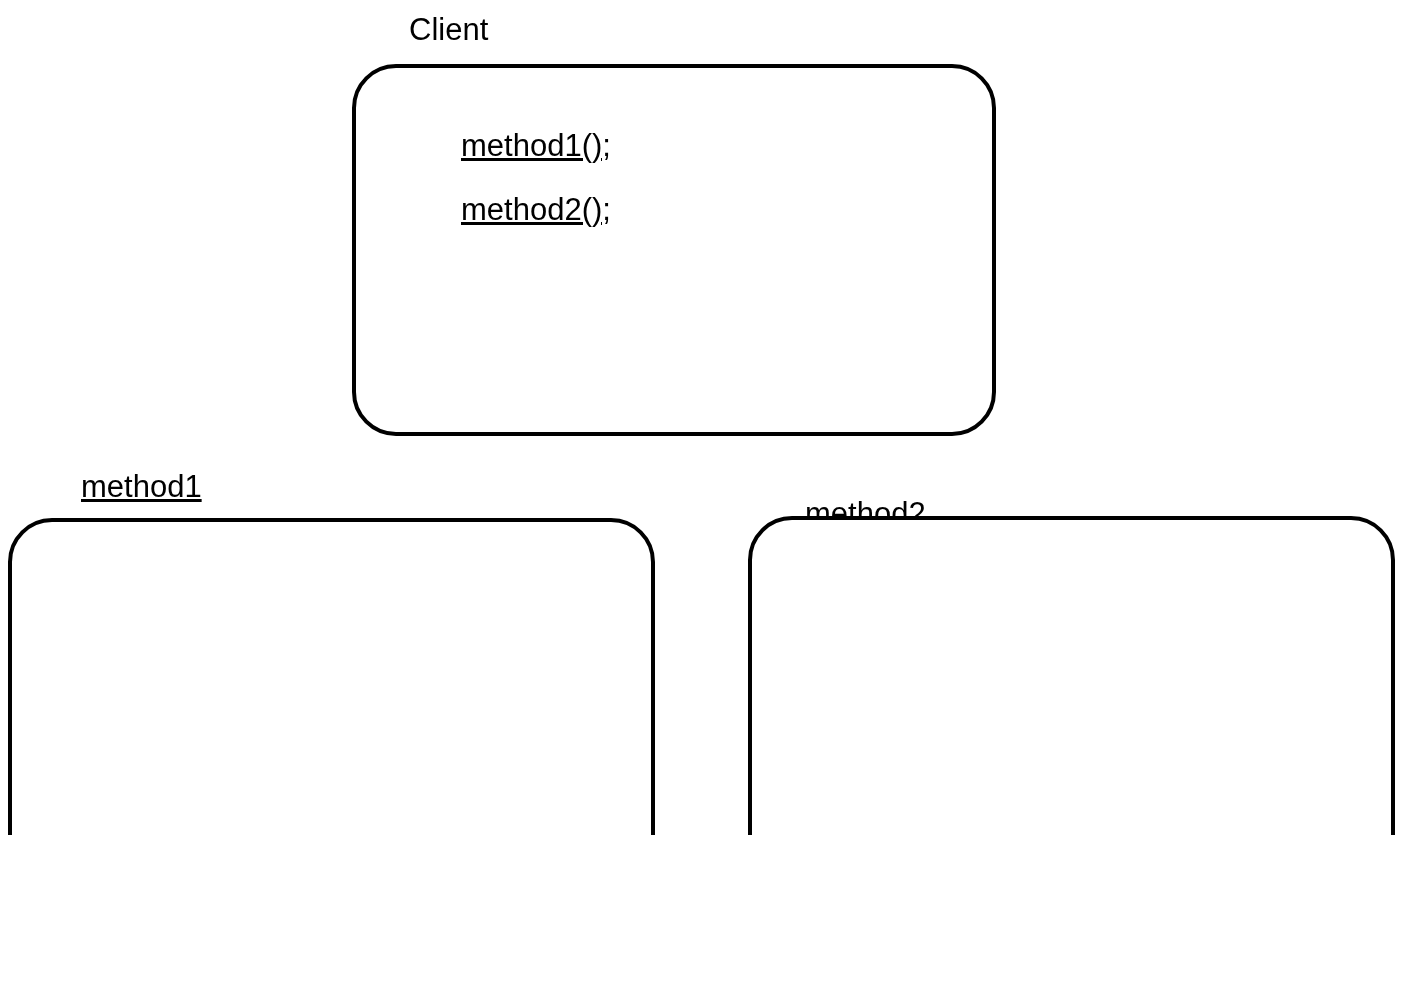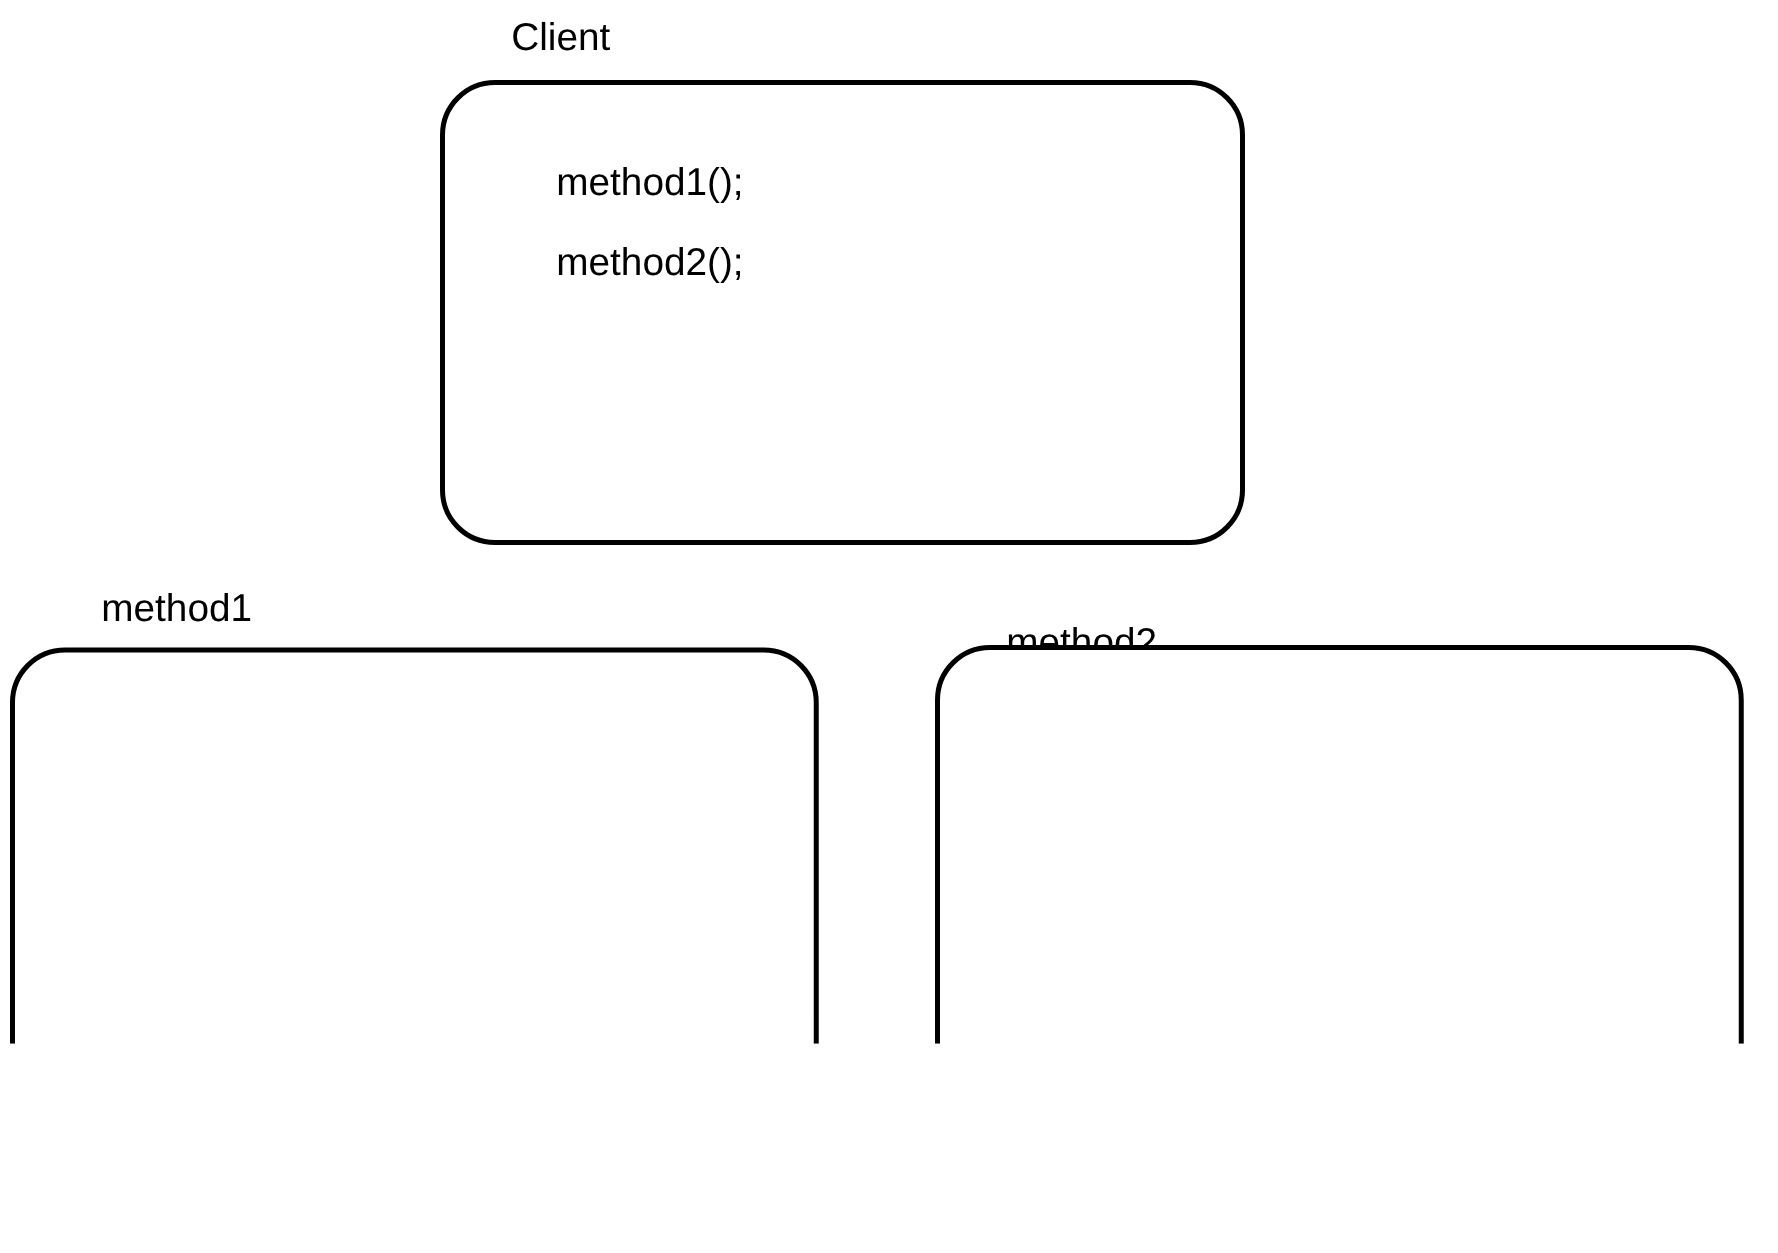--- a/index.html
+++ b/index.html
@@ -54,35 +54,37 @@
     line-height: 1;
     white-space: nowrap;
   }
   #client-label {
     left: 409px;
     top: 14px;
   }
   #method1-label {
     left: 81px;
     top: 471px;
+    text-decoration: underline;
   }
   #method2-label {
     left: 805px;
     top: 470px;
     margin-top: 28px;
   }
 
   
   .code-list {
     position: absolute;
-    left: 89px;
+    left: 105px;
     top: 62px;
     margin: 0;
     padding: 0;
     list-style: none;
+    text-decoration: underline;
   }
   .code-line {
     color: #000000;
     font-size: 31px;
     line-height: 1;
     margin-bottom: 33px;
     white-space: nowrap;
   }
 
   

